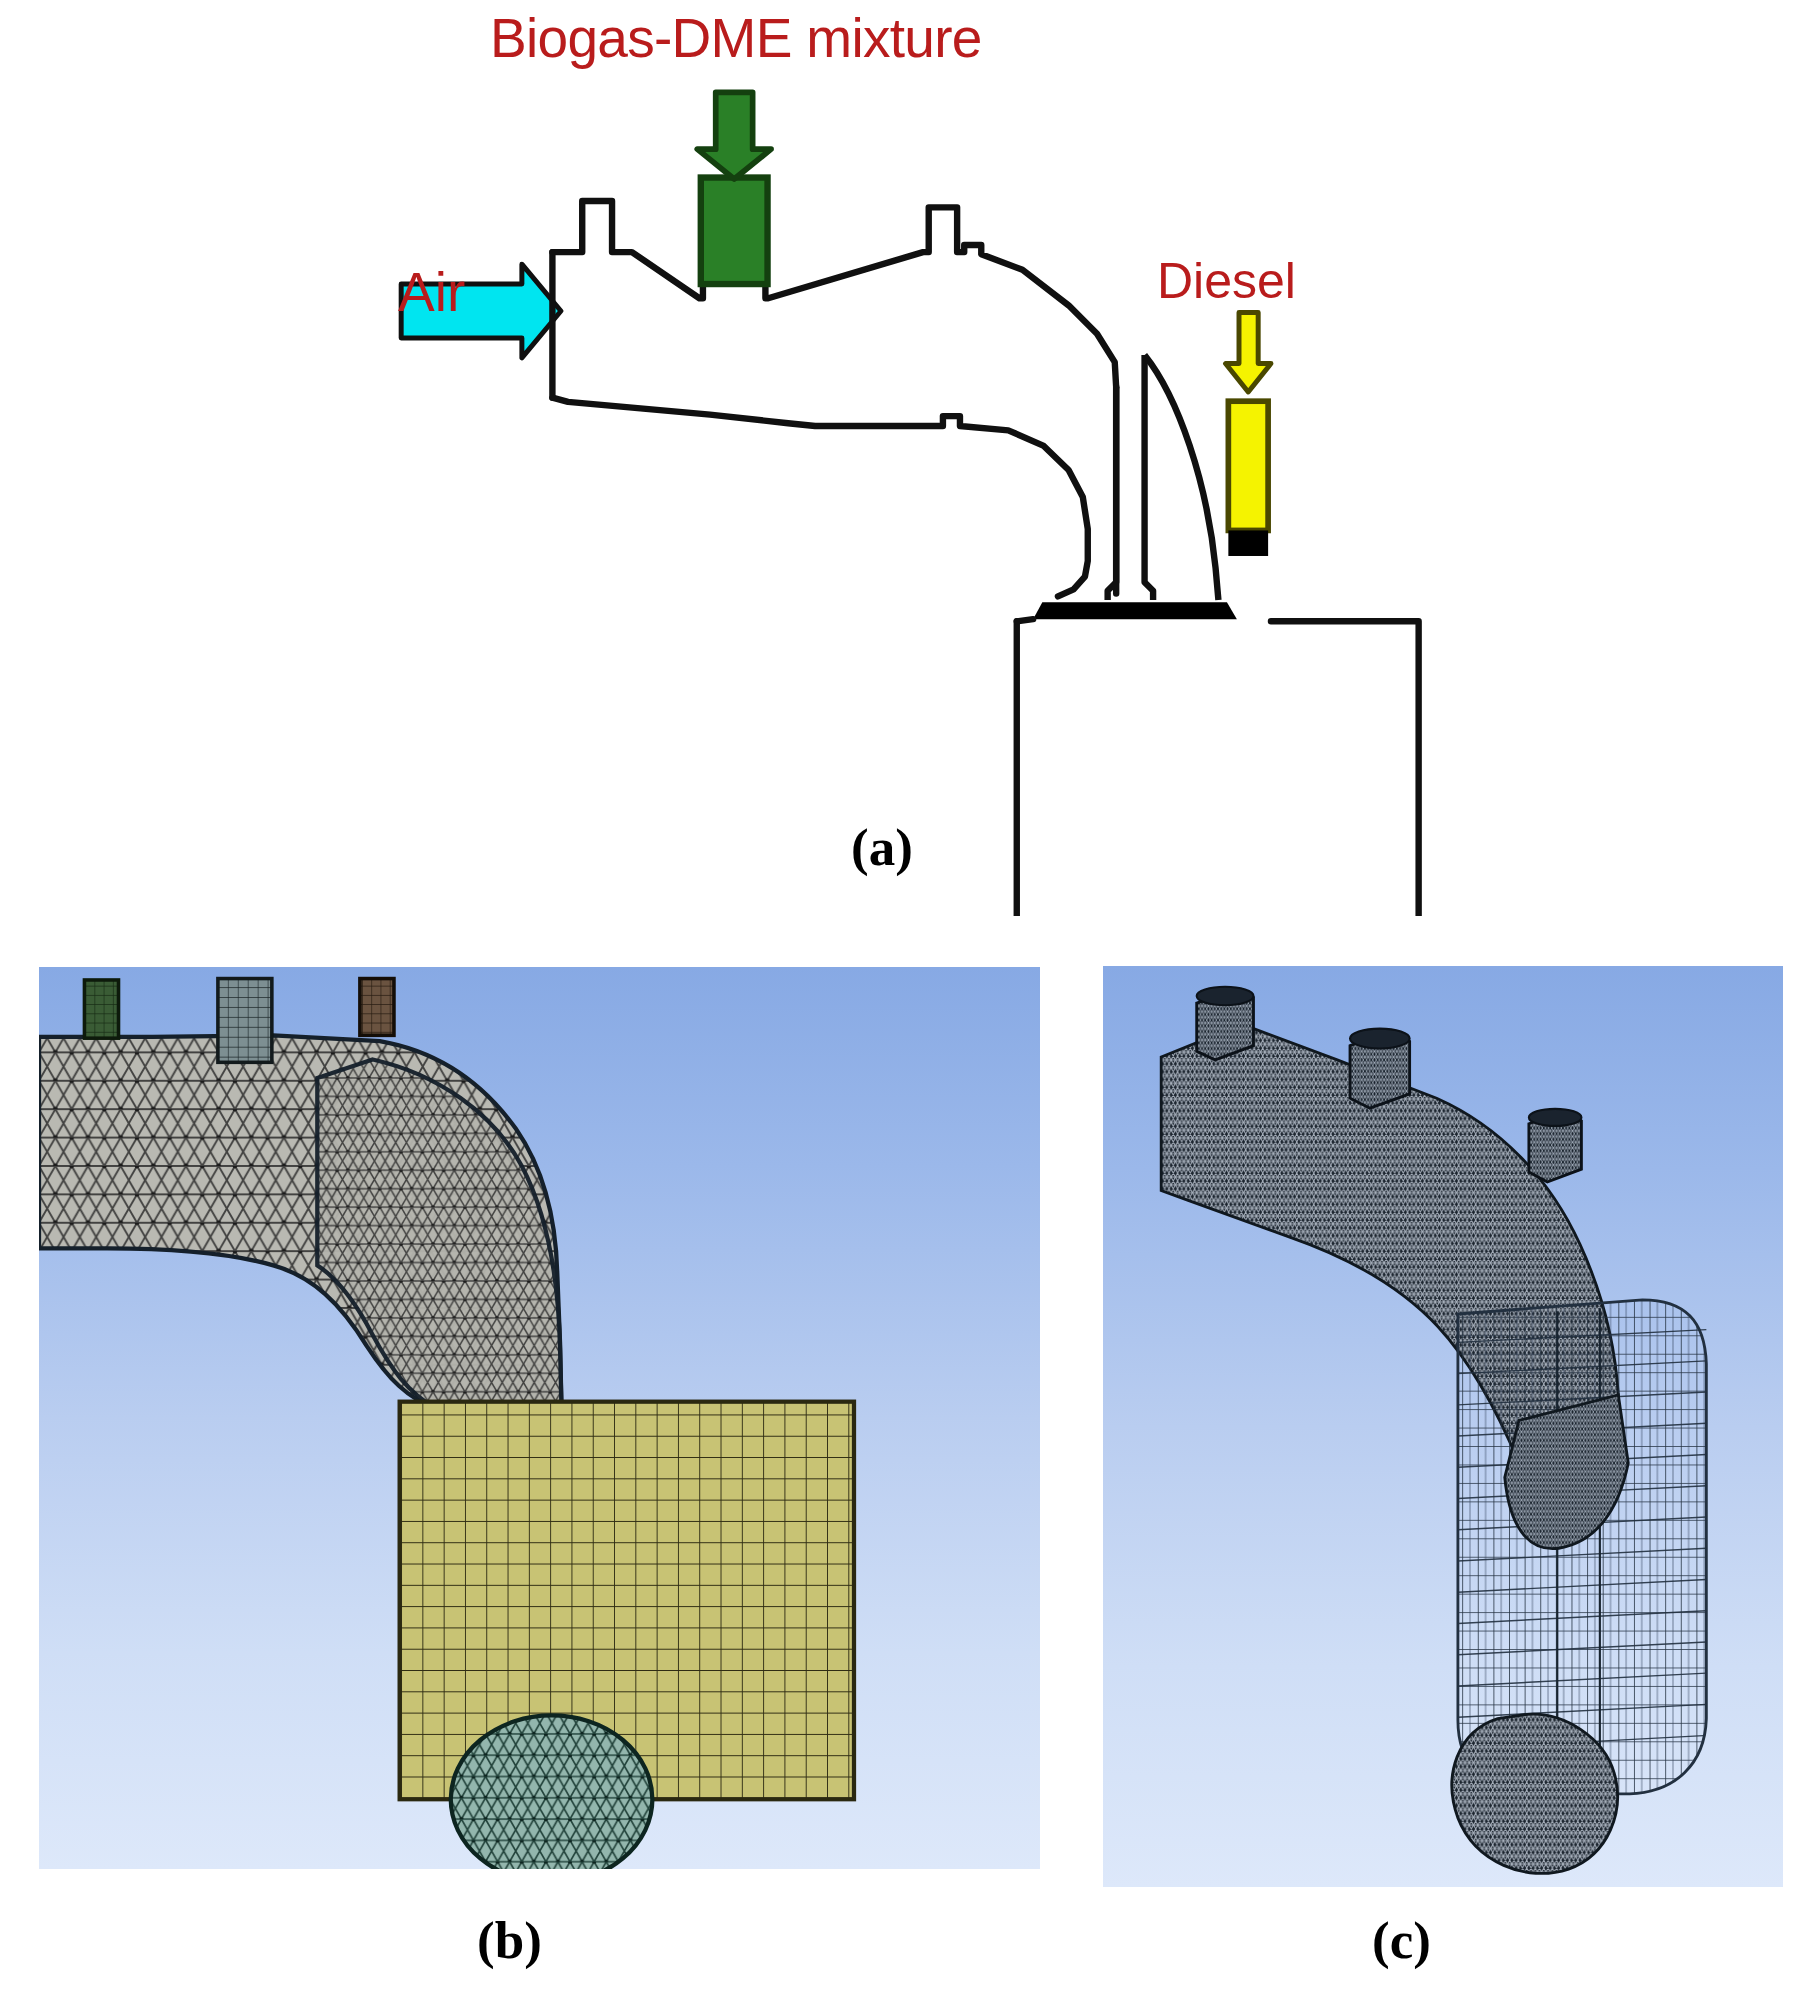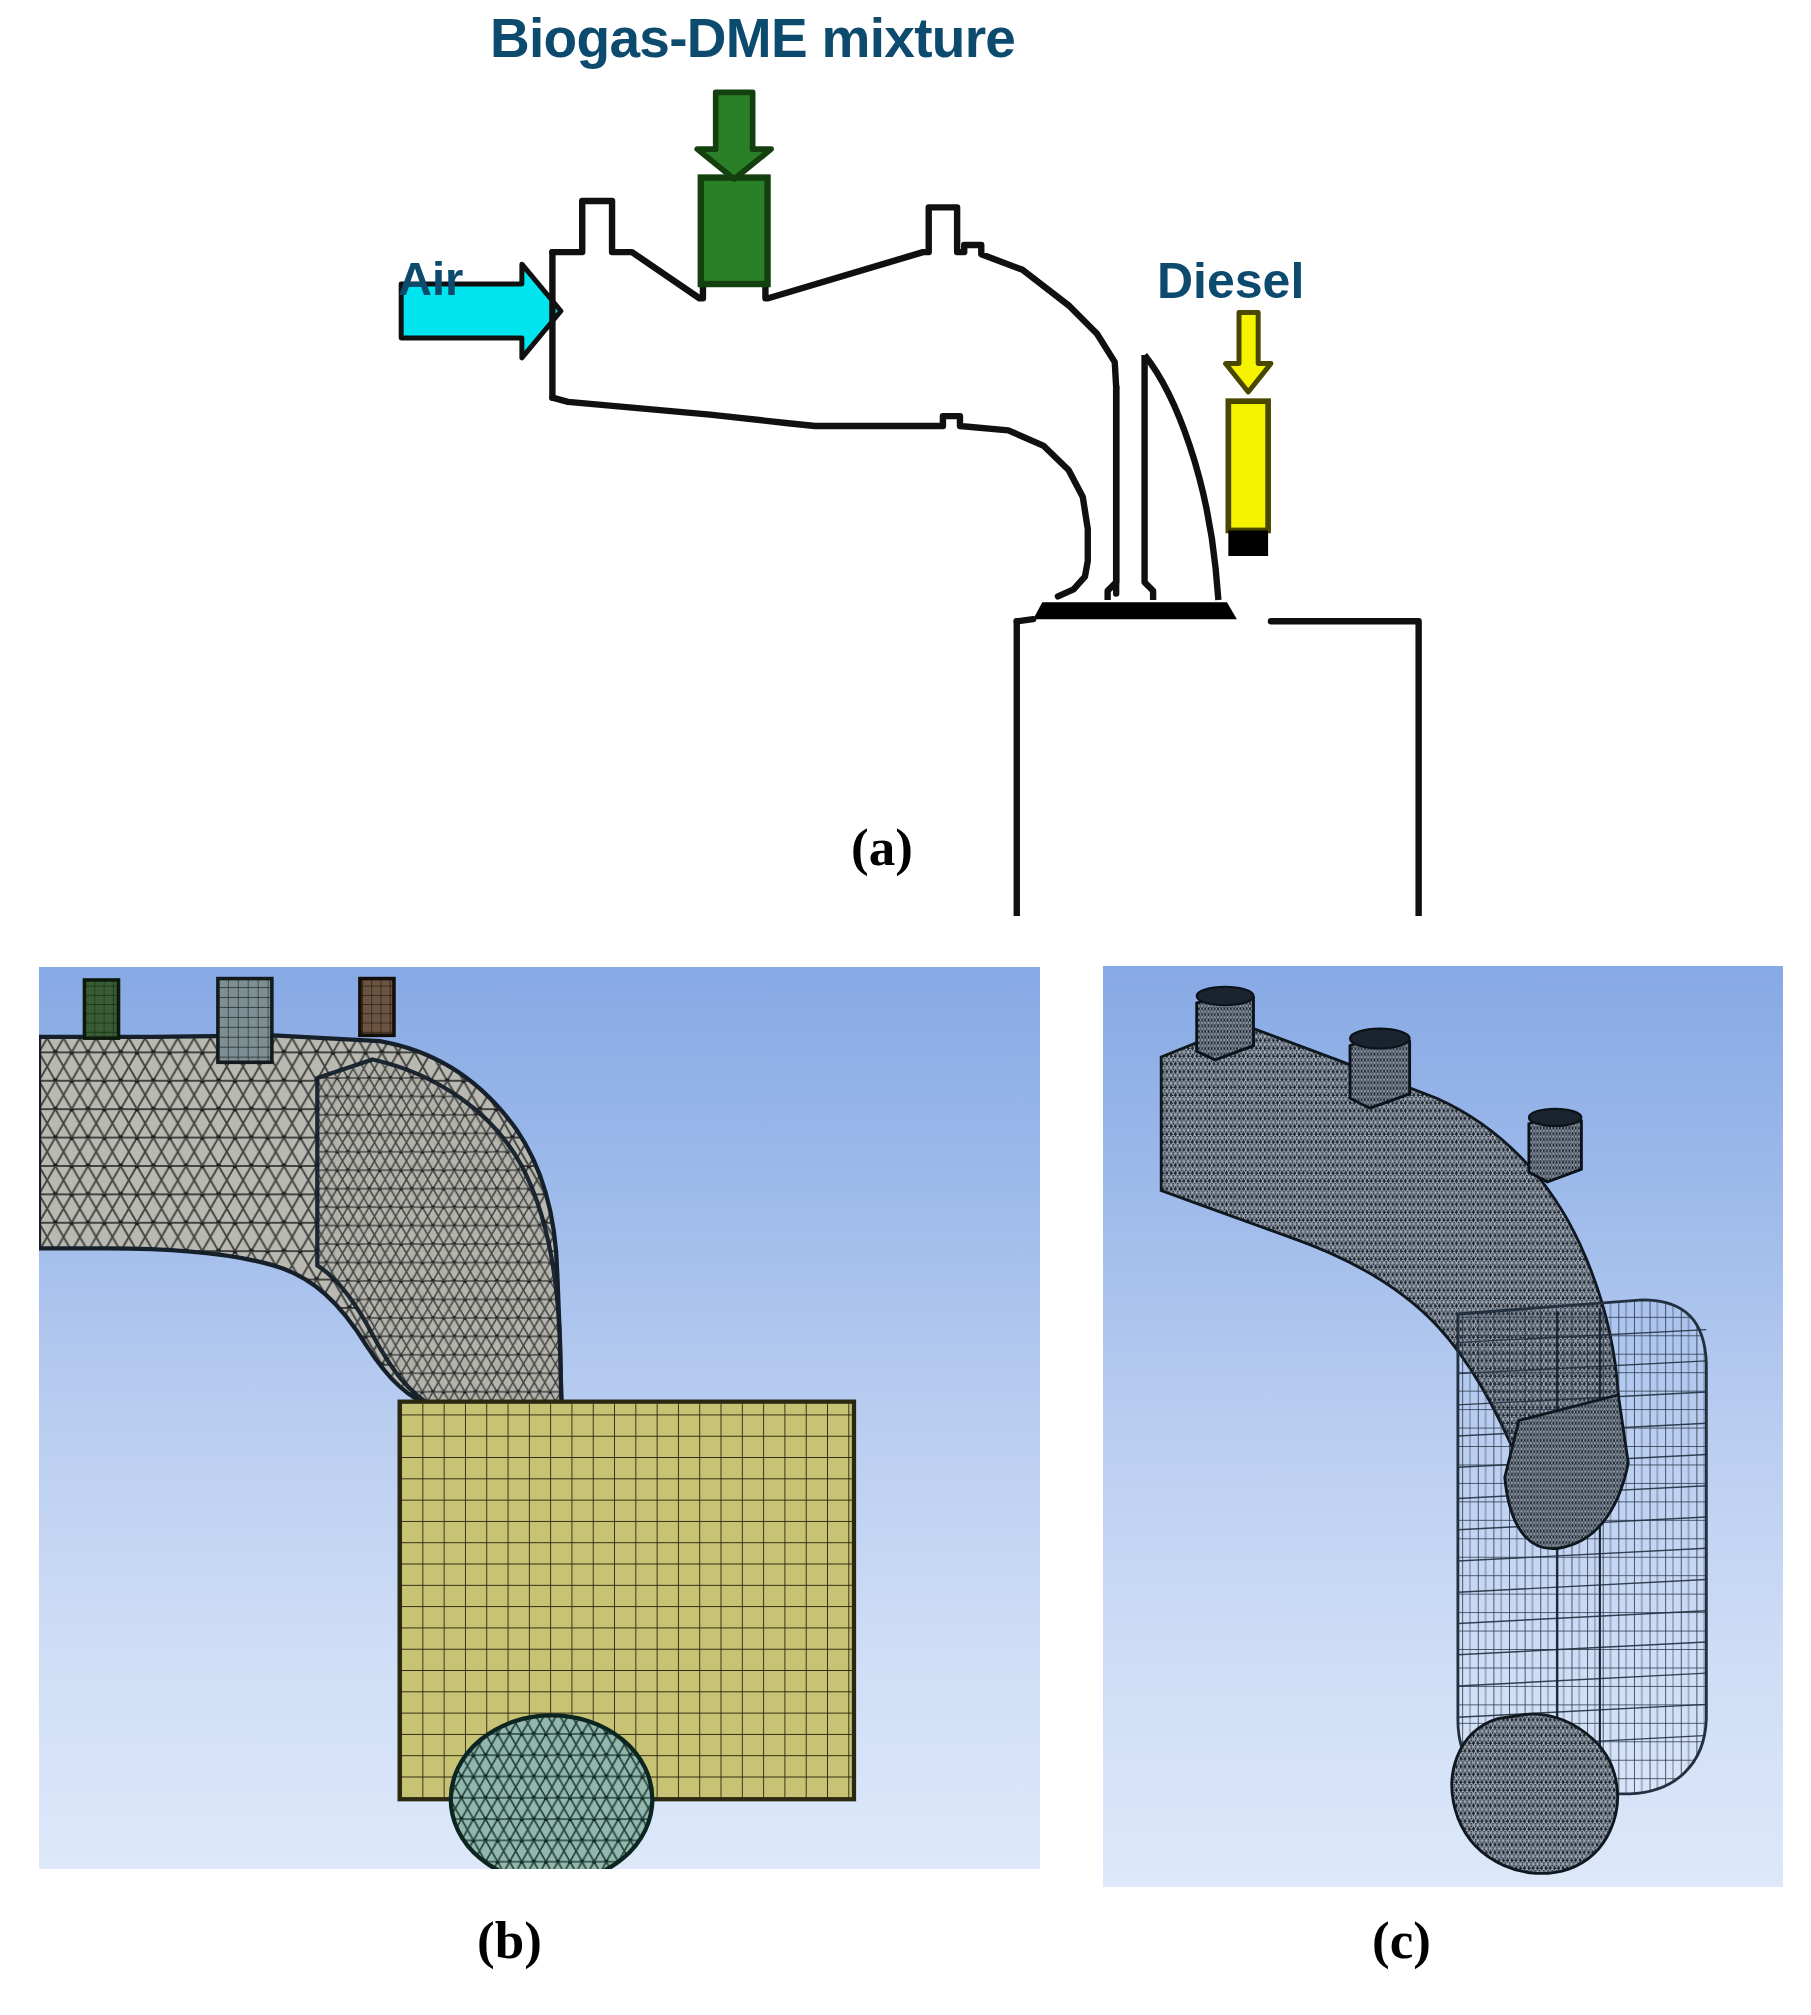--- a/index.html
+++ b/index.html
@@ -5,24 +5,24 @@
   html,body{margin:0;padding:0;background:#ffffff;}
   body{width:1812px;height:2015px;position:relative;
        font-family:"Liberation Sans", sans-serif;overflow:hidden;}
 
   .figure{position:absolute;inset:0;background:#fff;}
 
   
   #panel-a{position:absolute;left:0;top:0;width:1812px;height:916px;}
   #panel-a svg{position:absolute;left:0;top:0;}
 
-  .lbl{position:absolute;color:#0c4a6e;font-weight:700;white-space:nowrap;
+  .lbl{position:absolute;color:#b91c1c;font-weight:400;white-space:nowrap;
        font-family:"Liberation Sans", sans-serif;}
   #label-biogas{left:490px;top:5.7px;font-size:55px;letter-spacing:-0.7px;}
-  #label-air{left:398px;top:251px;font-size:47px;}
+  #label-air{left:398px;top:260px;font-size:55px;}
   #label-diesel{left:1157px;top:252px;font-size:50px;}
 
   
   .caption{position:absolute;font-family:"Liberation Serif", serif;
            font-weight:bold;font-size:53px;color:#000;}
   #caption-a{left:851px;top:817px;}
   #caption-b{left:477px;top:1910px;}
   #caption-c{left:1372px;top:1910px;}
 
   

